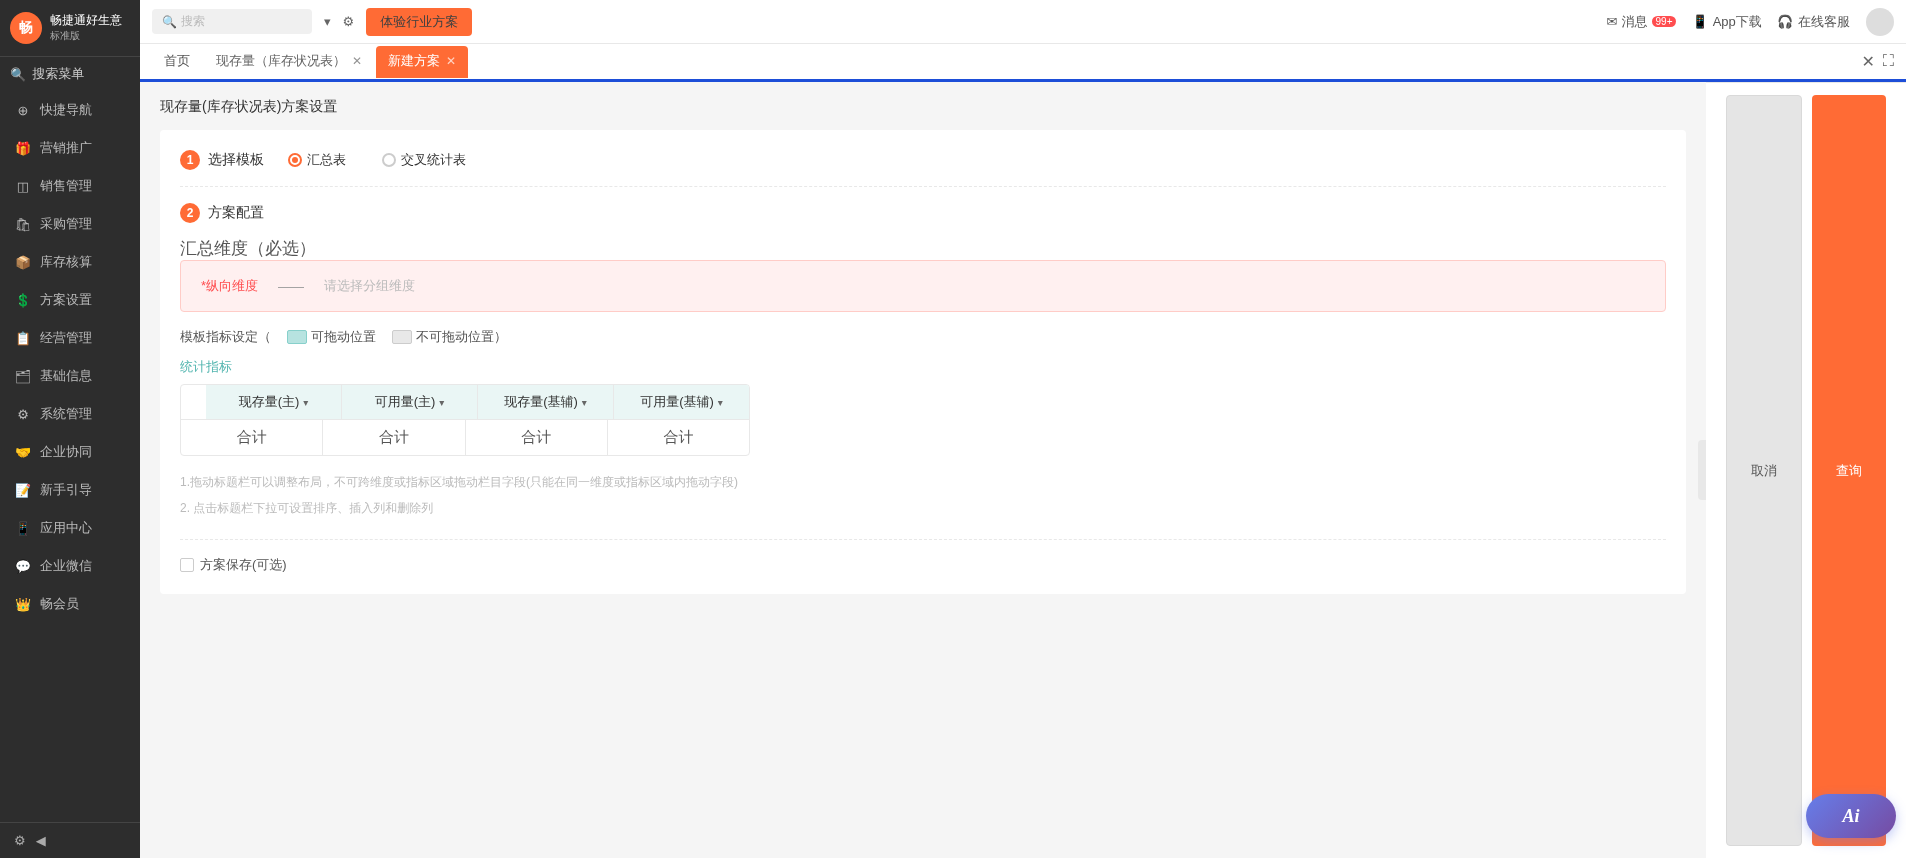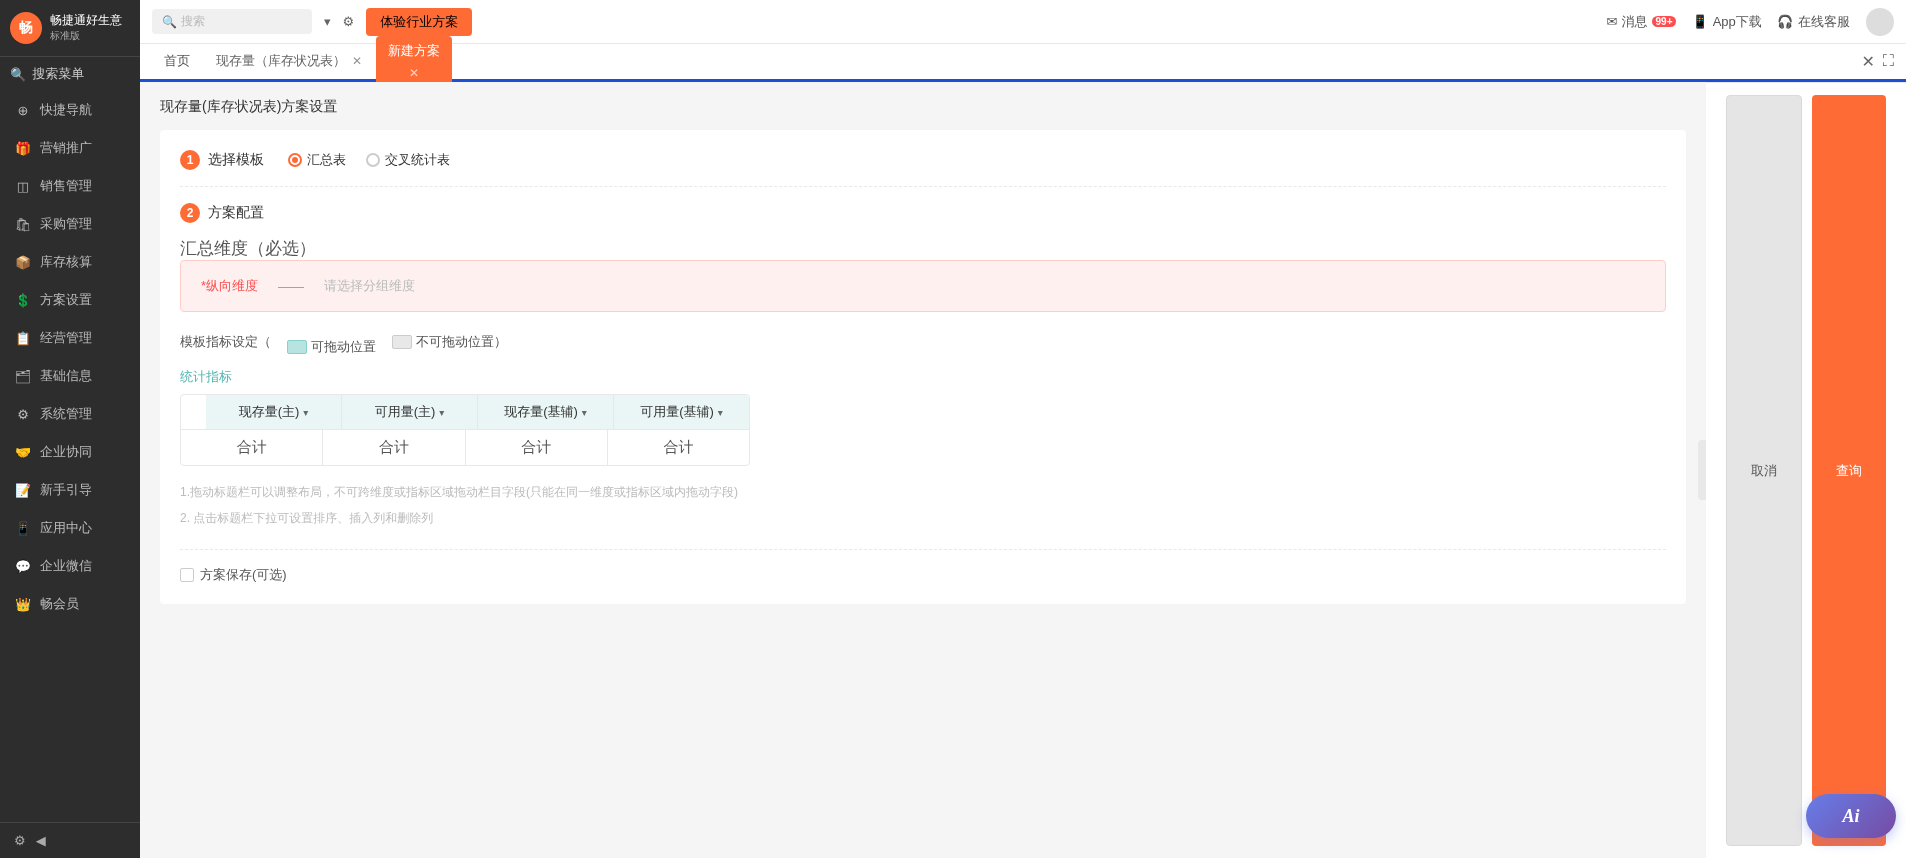--- a/index.html
+++ b/index.html
@@ -74,42 +74,41 @@
       border-radius: 4px;
       padding: 4px 10px;
       display: flex; align-items: center; gap: 4px;
       color: #999; font-size: 12px;
       width: 160px;
     }
     .topbar-dropdown { color: #666; cursor: pointer; margin-left: 4px; }
     .topbar-gear { color: #666; cursor: pointer; margin: 0 4px; }
     .topbar-btn {
       background: #ff6b35;
-      color: #000000;
+      color: #404040;
       border: none;
       border-radius: 4px;
       padding: 5px 14px;
       cursor: pointer;
       font-size: 13px;
     }
     .topbar-right {
       margin-left: auto;
       display: flex; align-items: center; gap: 16px;
       font-size: 13px; color: #555;
     }
     .topbar-right-item { display: flex; align-items: center; gap: 4px; cursor: pointer; }
     .badge {
       background: #ff4d4f;
       color: white;
       font-size: 10px;
       border-radius: 8px;
       padding: 0 4px;
       min-width: 18px;
       text-align: center;
-      font-weight: bold;
     }
     .topbar-avatar {
       width: 28px; height: 28px;
       background: #ddd;
       border-radius: 50%;
     }
 
     
     .tabbar {
       background: #fff;
@@ -126,21 +125,20 @@
       cursor: pointer;
       font-size: 13px;
       color: #666;
       border-bottom: 2px solid transparent;
     }
     .tab.active {
       background: #ff6b35;
       color: white;
       border-radius: 4px 4px 0 0;
       border-bottom-color: transparent;
-      flex-direction: column;
     }
     .tab-close { font-size: 12px; opacity: 0.7; }
     .tab-home { color: #555; }
     .tabbar-controls { margin-left: auto; display: flex; gap: 8px; }
     .tabbar-control-btn { cursor: pointer; color: #666; font-size: 16px; }
 
     
     .content {
       flex: 1;
       overflow-y: auto;
@@ -172,21 +170,21 @@
       background: #ff6b35;
       color: white;
       border-radius: 50%;
       font-size: 12px;
       display: flex; align-items: center; justify-content: center;
       font-weight: bold;
       flex-shrink: 0;
     }
     .step-title { font-size: 14px; color: #333; font-weight: 500; }
 
-    .radio-group { display: flex; align-items: center; gap: 20px; }
+    .radio-group { display: flex; align-items: center; gap: 36px; }
     .radio-item { display: flex; align-items: center; gap: 5px; cursor: pointer; font-size: 13px; color: #333; }
     .radio-circle {
       width: 14px; height: 14px;
       border-radius: 50%;
       border: 2px solid #ccc;
       display: flex; align-items: center; justify-content: center;
     }
     .radio-circle.selected { border-color: #ff6b35; }
     .radio-circle.selected::after {
       content: '';
@@ -470,21 +468,21 @@
         <div class="section-label">汇总维度（必选）</div>
 
         <div class="dimension-box">
           <span class="dimension-label">*纵向维度</span>
           <span class="dimension-dash">——</span>
           <span class="dimension-placeholder">请选择分组维度</span>
         </div>
 
         <div class="indicator-row" style="margin-top: 16px;">
           <span>模板指标设定（</span>
-          <span style="display:inline-flex; align-items:center; gap:4px;margin-top:10px;">
+          <span style="display:inline-flex; align-items:center; gap:4px;">
             <span class="indicator-box indicator-draggable"></span>
             <span>可拖动位置</span>
           </span>
           <span style="display:inline-flex; align-items:center; gap:4px;">
             <span class="indicator-box indicator-fixed"></span>
             <span>不可拖动位置）</span>
           </span>
         </div>
 
         <div class="stats-section">

